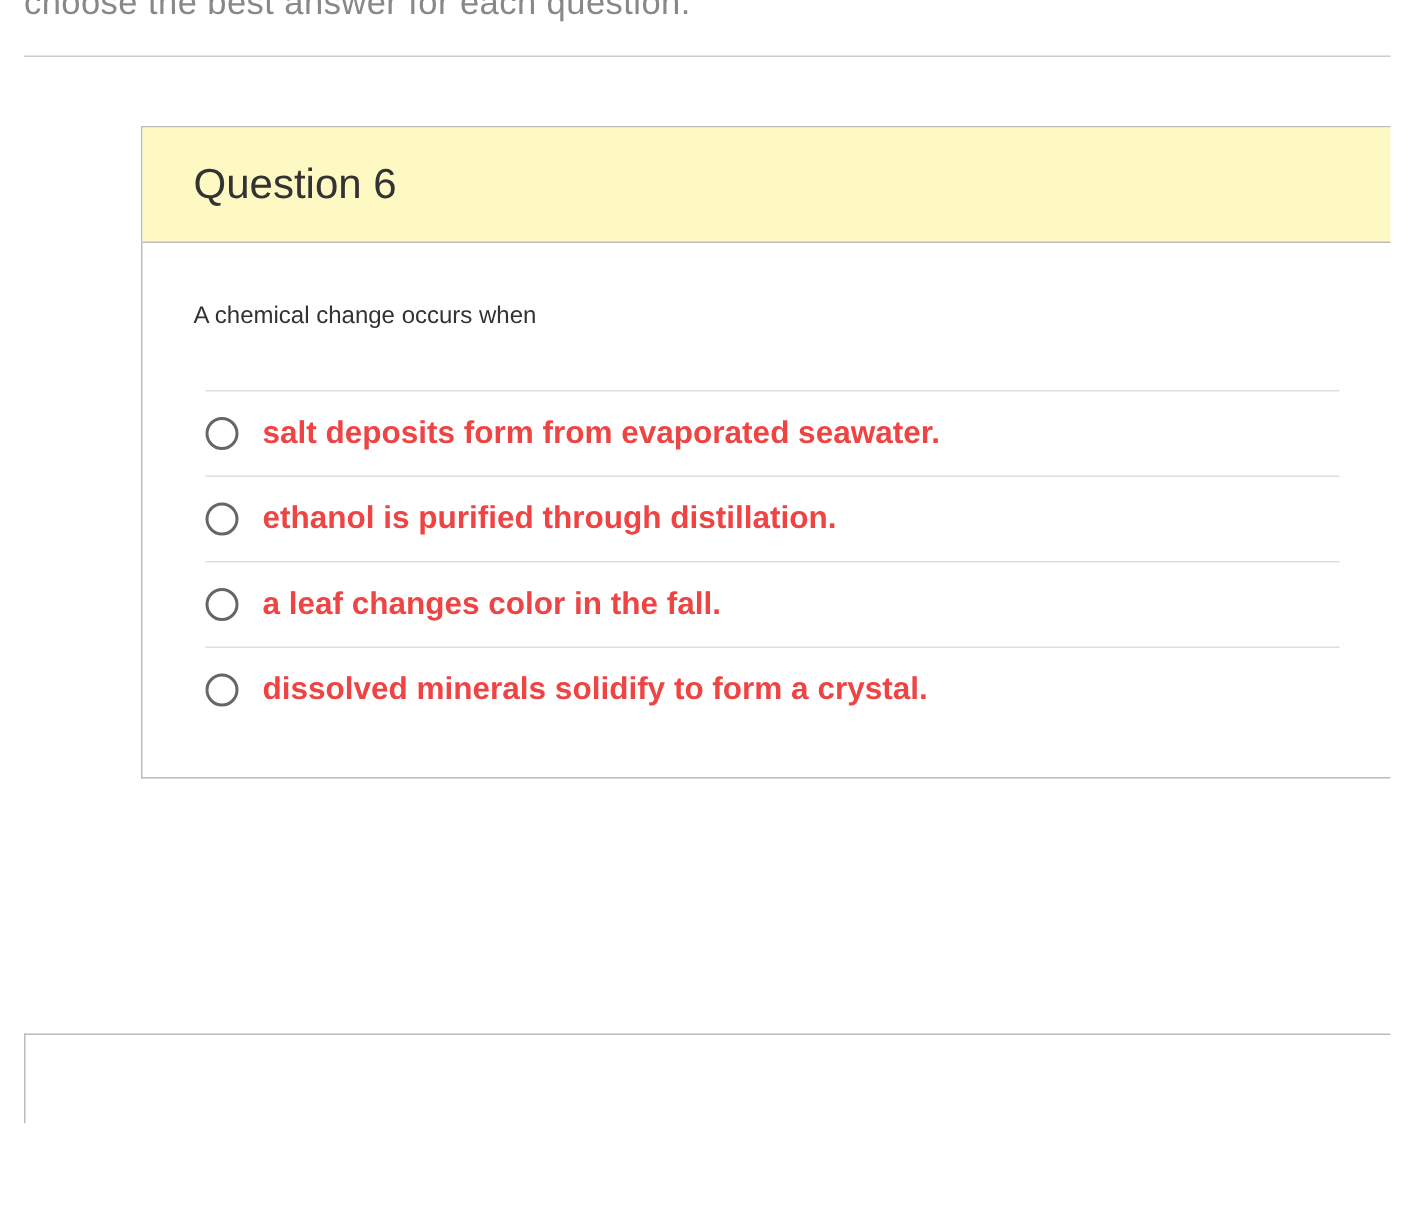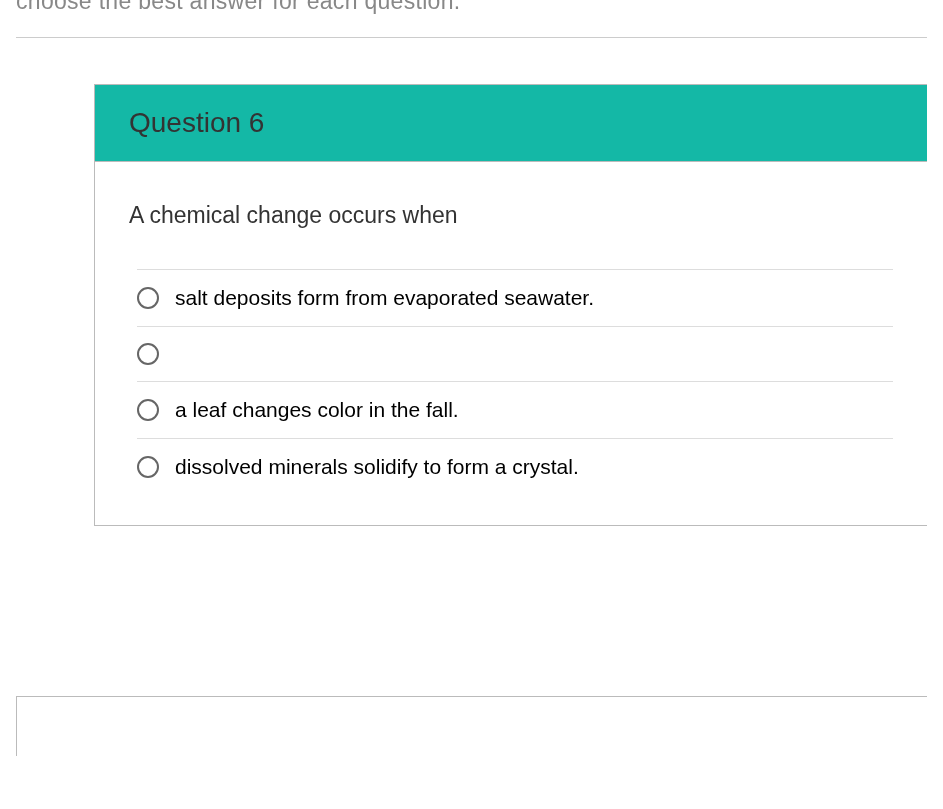--- a/index.html
+++ b/index.html
@@ -30,35 +30,35 @@
     margin: 0;
   }
   .question-card {
     margin-top: 46px;
     margin-left: 78px;
     border: 1px solid #bbb;
     border-right: none;
     background: #fff;
   }
   .question-header {
-    background: #14b8a6;
+    background: #fef9c3;
     border-bottom: 1px solid #bbb;
     padding: 22px 34px;
   }
   .question-title {
     font-size: 28px;
     font-weight: 400;
     color: #333;
     margin: 0;
   }
   .question-body {
     padding: 40px 34px 30px 34px;
   }
   .question-prompt {
-    font-size: 23px;
+    font-size: 16px;
     font-weight: 400;
     color: #333;
     margin: 0 0 40px 0;
   }
   .options {
     margin-left: 8px;
   }
   .option {
     display: flex;
     align-items: center;
@@ -73,22 +73,22 @@
     width: 22px;
     height: 22px;
     border: 2px solid #666;
     border-radius: 50%;
     flex-shrink: 0;
     margin-right: 16px;
     background: #fff;
   }
   .option-text {
     font-size: 21px;
-    font-weight: 400;
-    color: #000000;
+    font-weight: 700;
+    color: #ef4444;
   }
   .bottom-box {
     margin-top: 170px;
     border: 1px solid #bbb;
     border-right: none;
     border-bottom: none;
     height: 60px;
     margin-left: 0;
   }
 </style>
@@ -107,20 +107,21 @@
       <p class="question-prompt">A chemical change occurs when</p>
       <div class="options">
 
         <div class="option">
           <span class="radio"></span>
           <span class="option-text">salt deposits form from evaporated seawater.</span>
         </div>
 
         <div class="option">
           <span class="radio"></span>
+          <span class="option-text">ethanol is purified through distillation.</span>
         </div>
 
         <div class="option">
           <span class="radio"></span>
           <span class="option-text">a leaf changes color in the fall.</span>
         </div>
 
         <div class="option">
           <span class="radio"></span>
           <span class="option-text">dissolved minerals solidify to form a crystal.</span>

